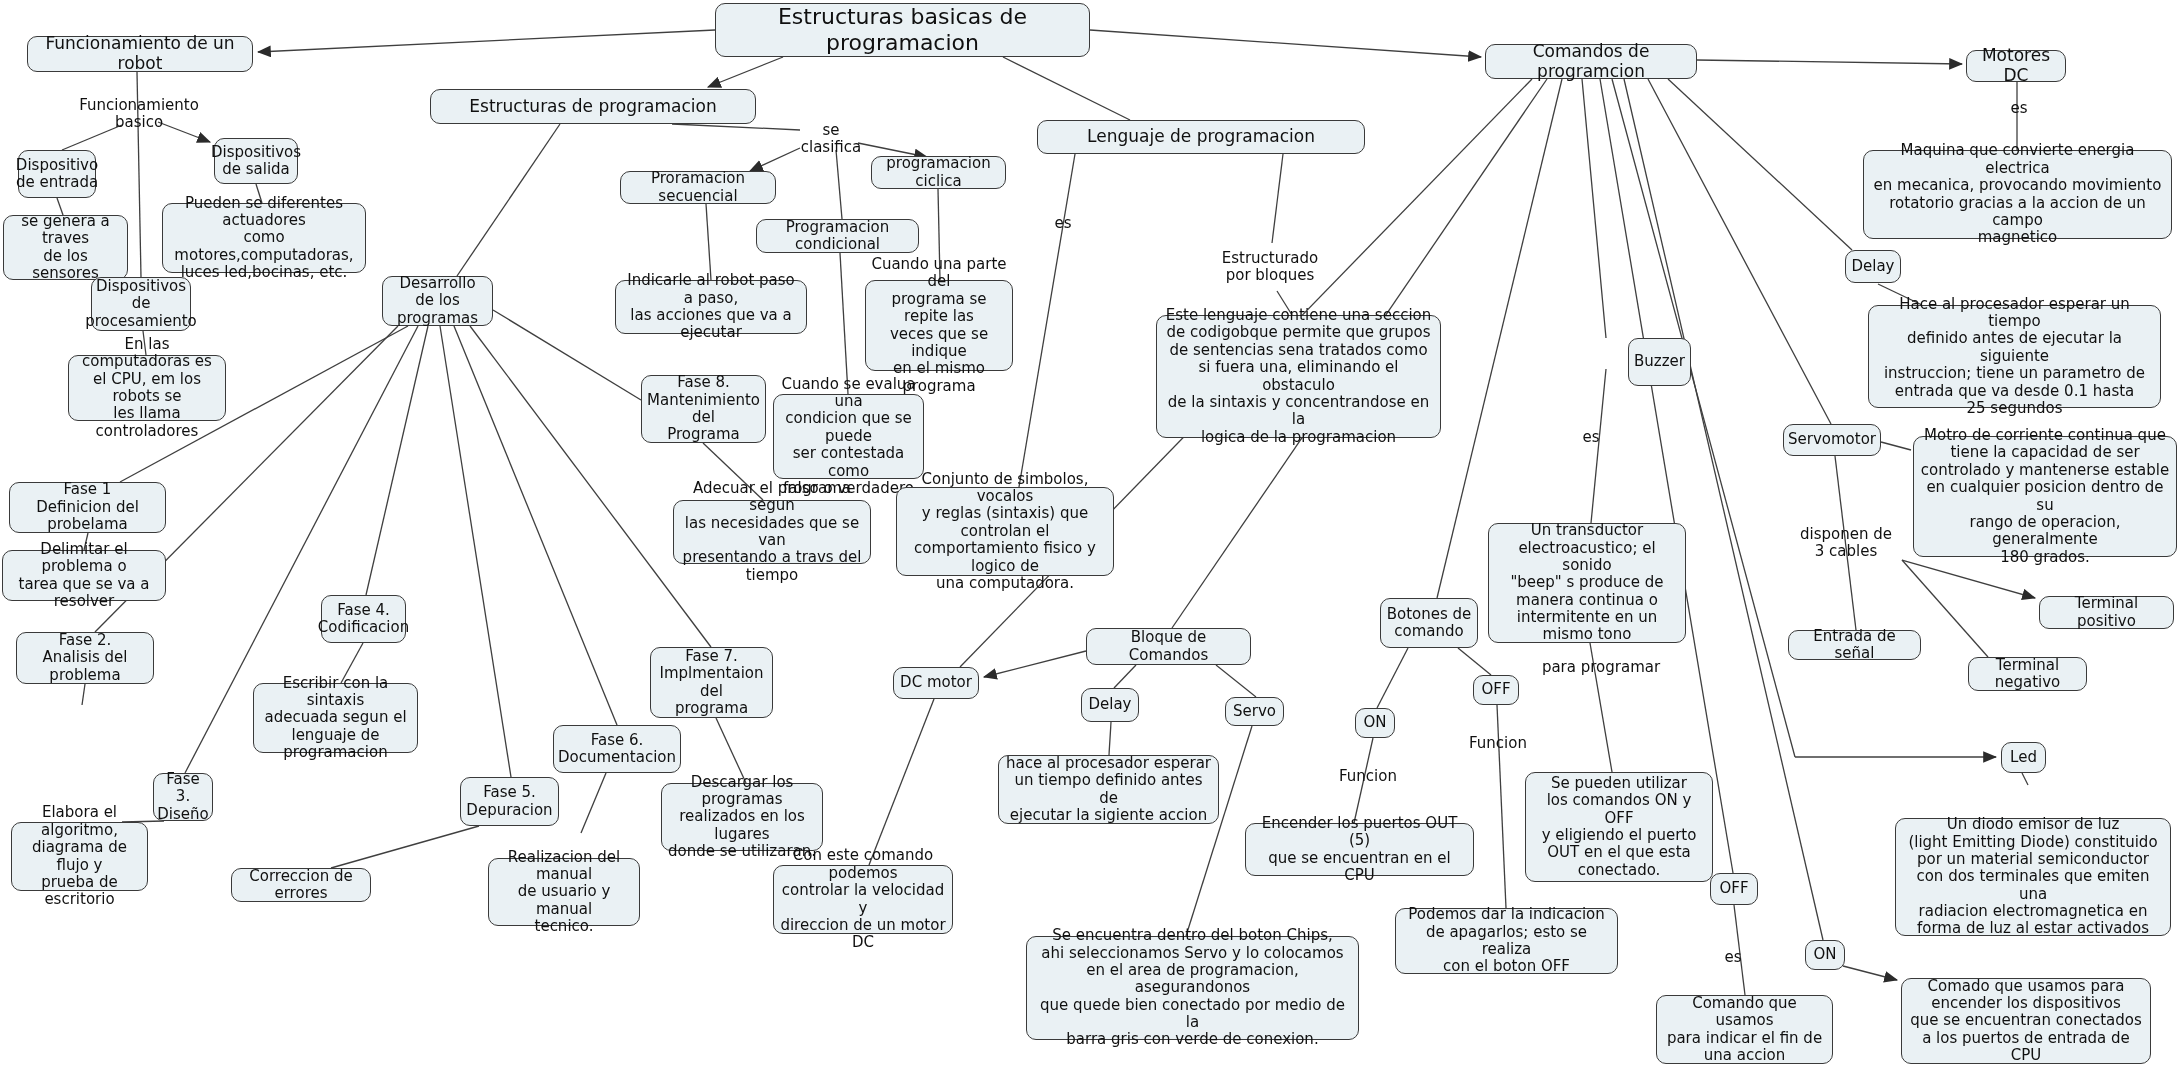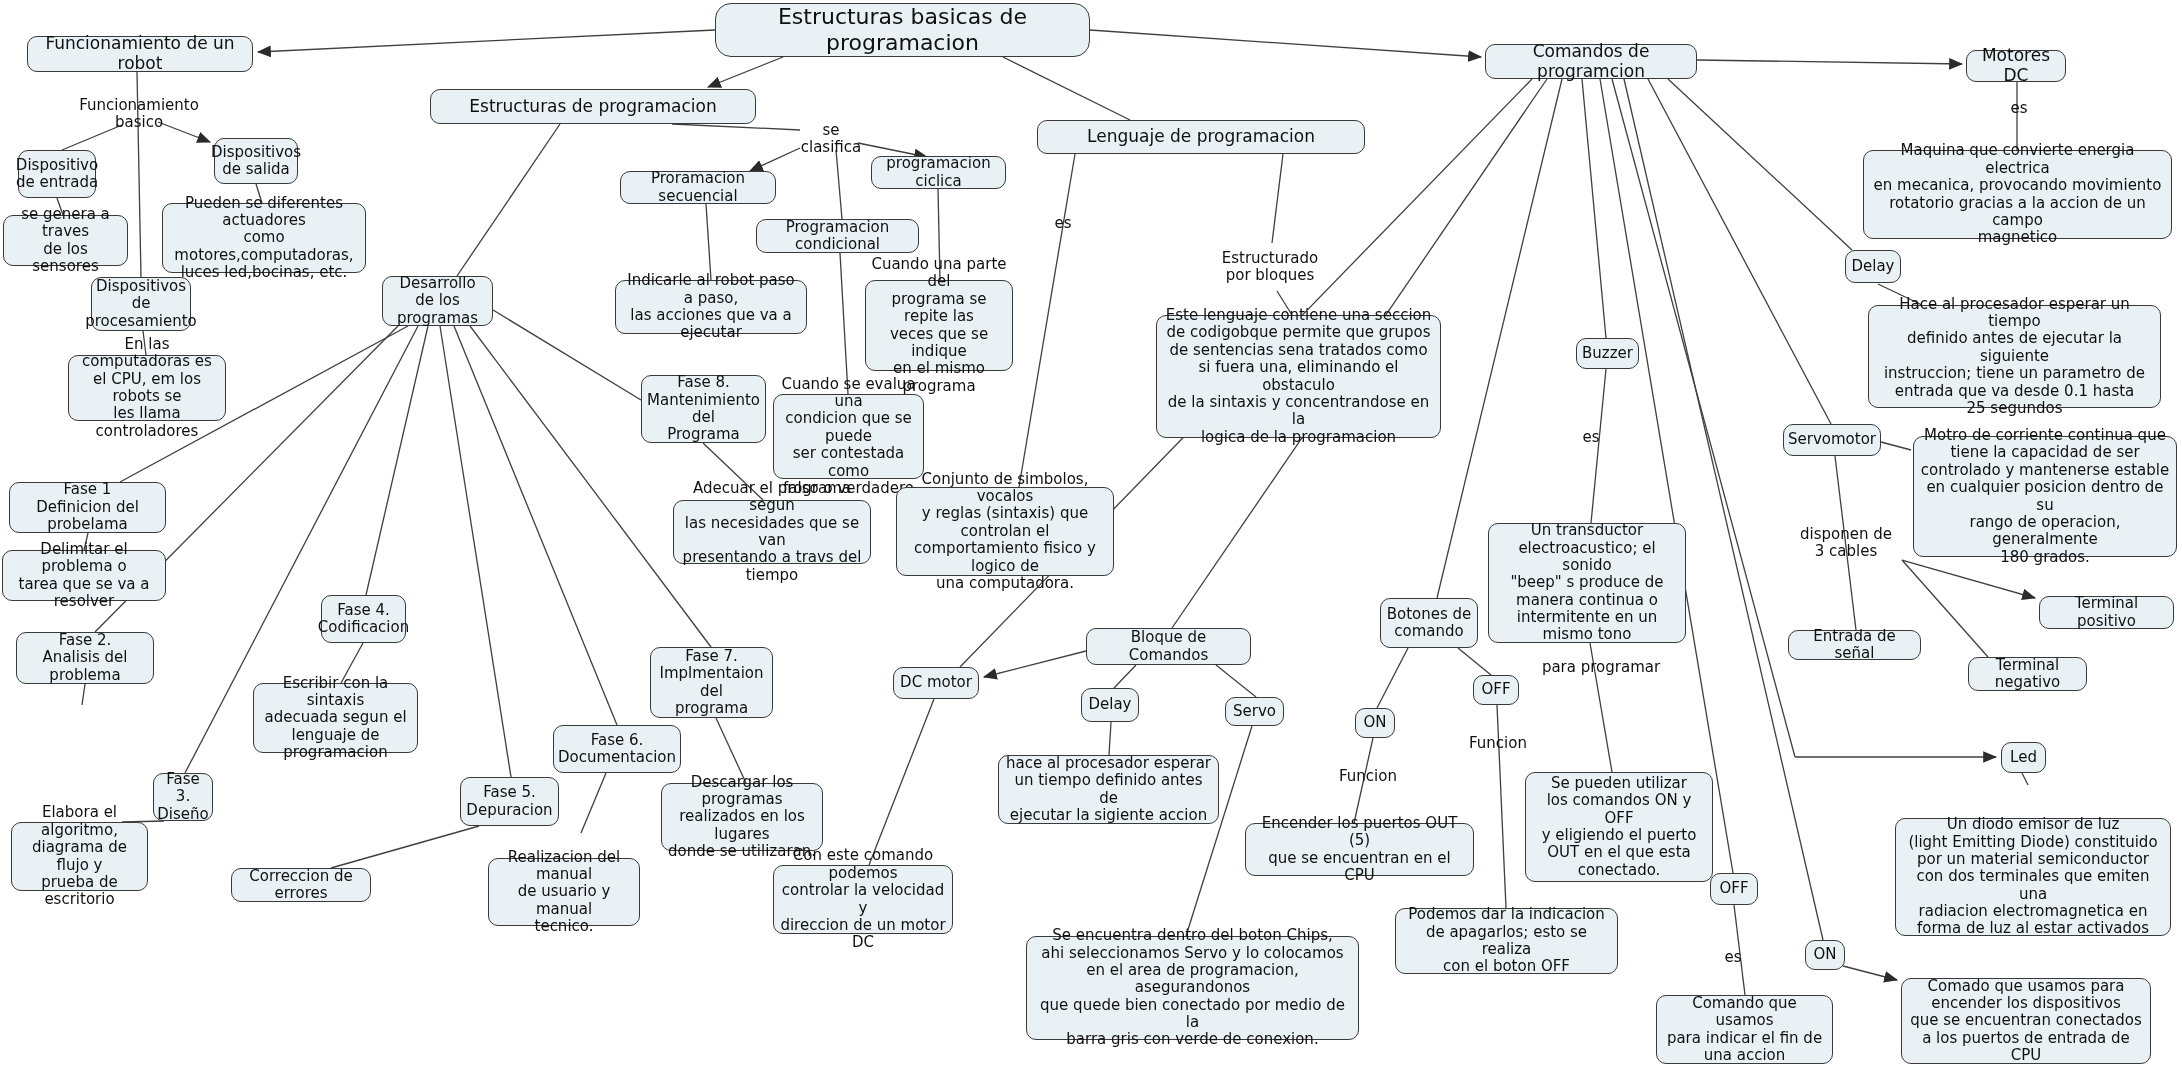--- a/index.html
+++ b/index.html
@@ -5,21 +5,21 @@
   html,body{margin:0;padding:0;background:#fff;font-family:"DejaVu Sans","Liberation Sans",sans-serif;}
   .map{position:relative;width:2182px;height:1067px;background:#ffffff;overflow:hidden;}
   .wires{position:absolute;left:0;top:0;width:2182px;height:1067px;}
   .wires line{stroke:#3f3f3f;stroke-width:1.3;}
   .node{position:absolute;box-sizing:border-box;display:flex;align-items:center;justify-content:center;
         text-align:center;background:#eaf1f4;border:1px solid #3a3a3a;border-radius:10px;
         font-size:15px;line-height:1.16;color:#101010;white-space:pre-line;padding:1px 5px;}
   .lbl{position:absolute;box-sizing:border-box;display:flex;align-items:center;justify-content:center;
        text-align:center;font-size:15px;line-height:1.15;color:#101010;white-space:pre-line;}
   .lg{font-size:17px;}
-  .title{font-size:22px;border-radius:16px;}
+  .title{font-size:22px;}
 </style>
 </head>
 <body>
 
 <div class="map">
 
   <svg class="wires" viewBox="0 0 2182 1067">
     <defs>
       <marker id="arr" markerUnits="userSpaceOnUse" markerWidth="14" markerHeight="12" refX="11" refY="5" orient="auto" viewBox="0 0 12 10">
         <path d="M0,0 L12,5 L0,10 z" fill="#2b2b2b"></path>
@@ -116,42 +116,42 @@
   <div class="lbl" style="left:1334px;top:765px;width:68px;height:24px">Funcion</div>
   <div class="lbl" style="left:1464px;top:732px;width:68px;height:24px">Funcion</div>
   <div class="lbl" style="left:1718px;top:947px;width:30px;height:22px">es</div>
 
   <div class="node" style="left:18px;top:150px;width:78px;height:48px">Dispositivo
 de entrada</div>
   <div class="node" style="left:214px;top:138px;width:84px;height:46px">Dispositivos
 de salida</div>
   <div class="node" style="left:871px;top:156px;width:135px;height:33px">programacion ciclica</div>
   <div class="node" style="left:620px;top:171px;width:156px;height:33px">Proramacion secuencial</div>
-  <div class="node" style="left:3px;top:215px;width:125px;height:51px">se genera a traves
+  <div class="node" style="left:3px;top:215px;width:125px;height:65px">se genera a traves
 de los sensores</div>
   <div class="node" style="left:162px;top:203px;width:204px;height:70px">Pueden se diferentes actuadores
 como motores,computadoras,
 luces led,bocinas, etc.</div>
   <div class="node" style="left:756px;top:219px;width:163px;height:34px">Programacion condicional</div>
   <div class="node" style="left:1863px;top:150px;width:309px;height:89px">Maquina que convierte energia electrica
 en mecanica, provocando movimiento
 rotatorio gracias a la accion de un campo
 magnetico</div>
   <div class="node" style="left:91px;top:277px;width:100px;height:54px">Dispositivos de
 procesamiento</div>
   <div class="node" style="left:1845px;top:250px;width:56px;height:33px">Delay</div>
   <div class="node" style="left:382px;top:276px;width:111px;height:50px">Desarrollo de los
 programas</div>
   <div class="node" style="left:615px;top:280px;width:192px;height:54px">Indicarle al robot paso a paso,
 las acciones que va a ejecutar</div>
   <div class="node" style="left:865px;top:280px;width:148px;height:91px">Cuando una parte del
 programa se repite las
 veces que se indique
 en el mismo programa</div>
-  <div class="node" style="left:1576px;top:338px;width:63px;height:31px">Buzzer</div>
+  <div class="node" style="left:1628px;top:338px;width:63px;height:48px">Buzzer</div>
   <div class="node" style="left:1156px;top:315px;width:285px;height:123px">Este lenguaje contiene una seccion
 de codigobque permite que grupos
 de sentencias sena tratados como
 si fuera una, eliminando el obstaculo
 de la sintaxis y concentrandose en la
 logica de la programacion</div>
   <div class="node" style="left:1868px;top:305px;width:293px;height:103px">Hace al procesador esperar un tiempo
 definido antes de ejecutar la siguiente
 instruccion; tiene un parametro de
 entrada que va desde 0.1 hasta

